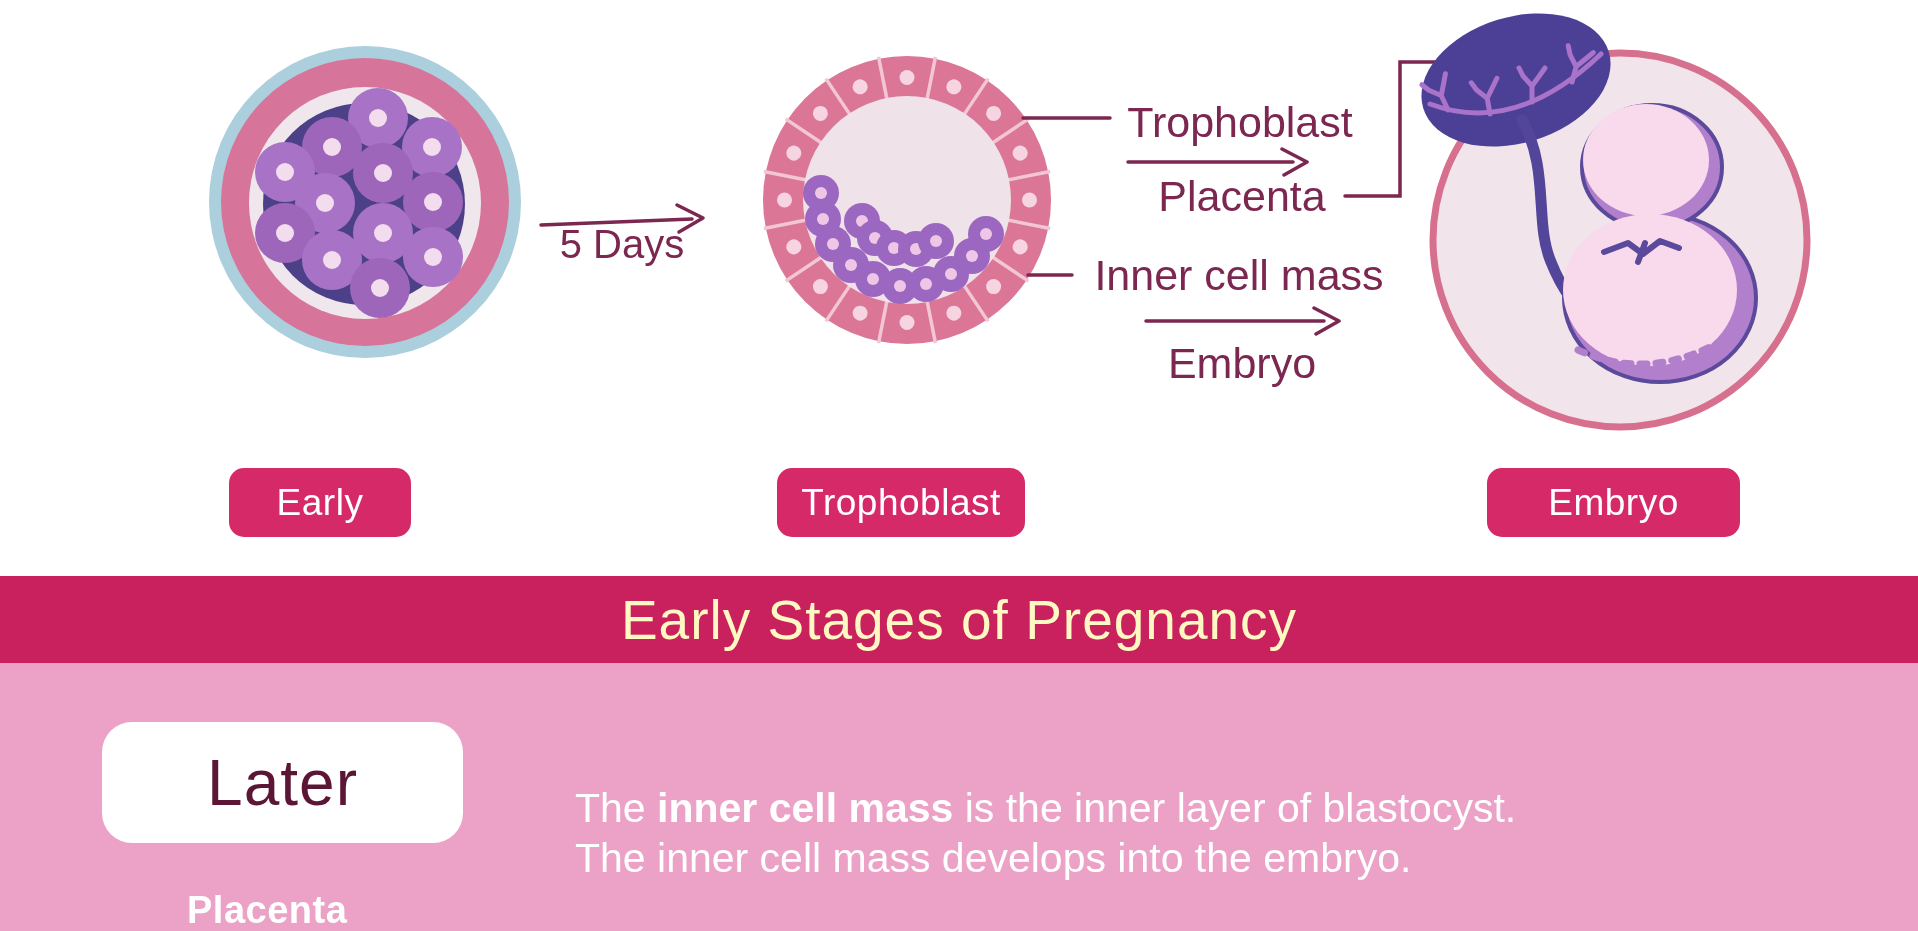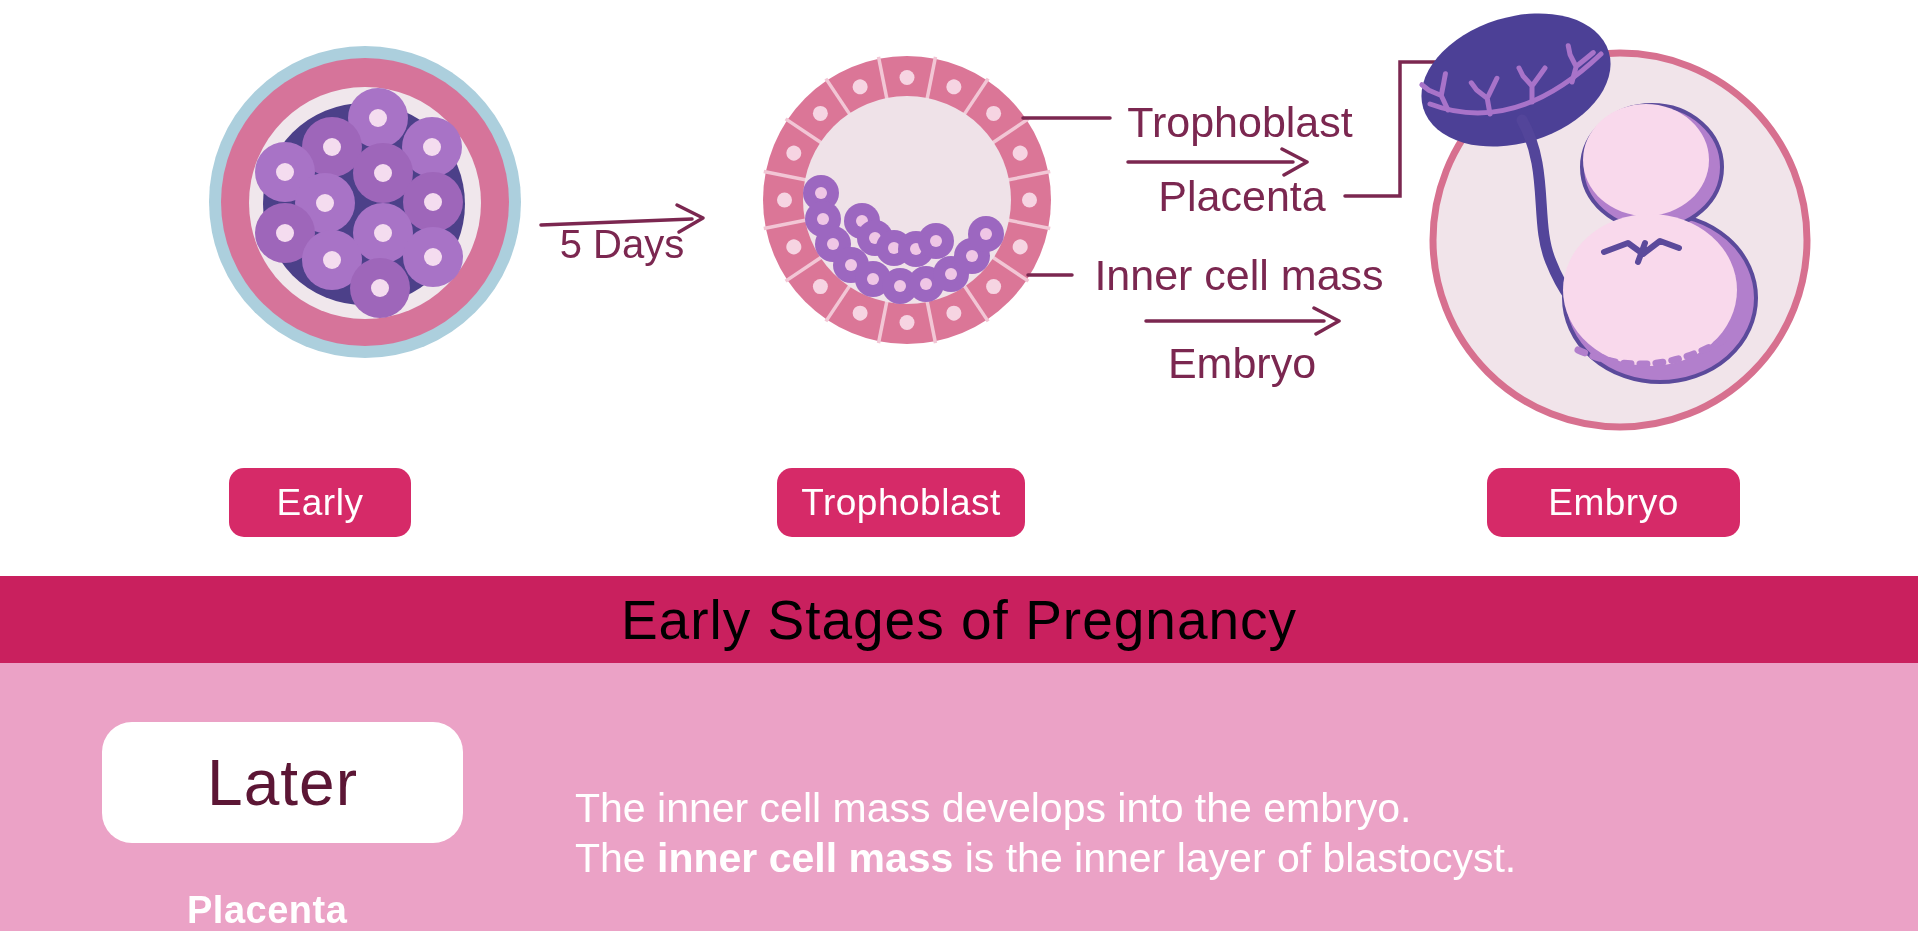--- a/index.html
+++ b/index.html
@@ -14,21 +14,21 @@
     position:absolute;top:468px;height:69px;background:#d62a68;border-radius:15px;
     color:#ffffff;font-size:37px;display:flex;align-items:center;justify-content:center;
     letter-spacing:.5px;
   }
   .badge-morula{left:229px;width:182px;}
   .badge-blastocyst{left:777px;width:248px;}
   .badge-embryo{left:1487px;width:253px;}
   .title-band{
     position:absolute;left:0;top:576px;width:1918px;height:87px;background:#c9205e;
     display:flex;align-items:center;justify-content:center;
-    color:#000000;font-size:55px;letter-spacing:1px;
+    color:#fef9c3;font-size:55px;letter-spacing:1px;
   }
   .footer{position:absolute;left:0;top:663px;width:1918px;height:268px;background:#eba2c6;padding-left:12px;}
   .later-box{
     position:absolute;left:102px;top:59px;width:361px;height:121px;background:#ffffff;
     border-radius:30px;display:flex;align-items:center;justify-content:center;
   }
   .later-text{font-size:64px;font-weight:500;color:#5c1635;letter-spacing:1px;}
   .footer-placenta{position:absolute;left:187px;top:226px;font-size:38px;font-weight:700;color:#ffffff;letter-spacing:.5px;}
   .body-text{position:absolute;left:575px;top:120px;font-size:41px;line-height:50px;color:#ffffff;}
   .body-text b{font-weight:700;}
@@ -206,18 +206,18 @@
   <div class="title-band">
     <span>Early Stages of Pregnancy</span>
   </div>
 
   <div class="footer">
     <div class="later-box">
       <span class="later-text">Later</span>
     </div>
     <div class="footer-placenta">Placenta</div>
     <div class="body-text">
+      <div><span>The </span><b>inner cell mass</b><span> is the inner layer of blastocyst.</span></div>
       <div>The inner cell mass develops into the embryo.</div>
-      <div><span>The </span><b>inner cell mass</b><span> is the inner layer of blastocyst.</span></div>
     </div>
   </div>
 
 </div>
 
 </body></html>

